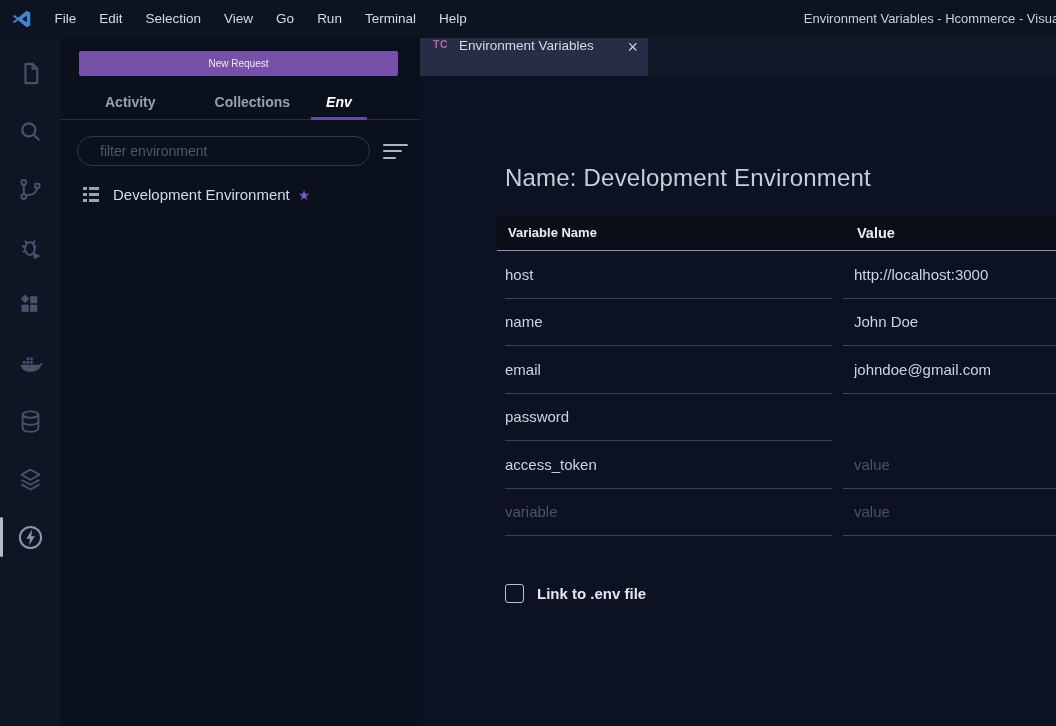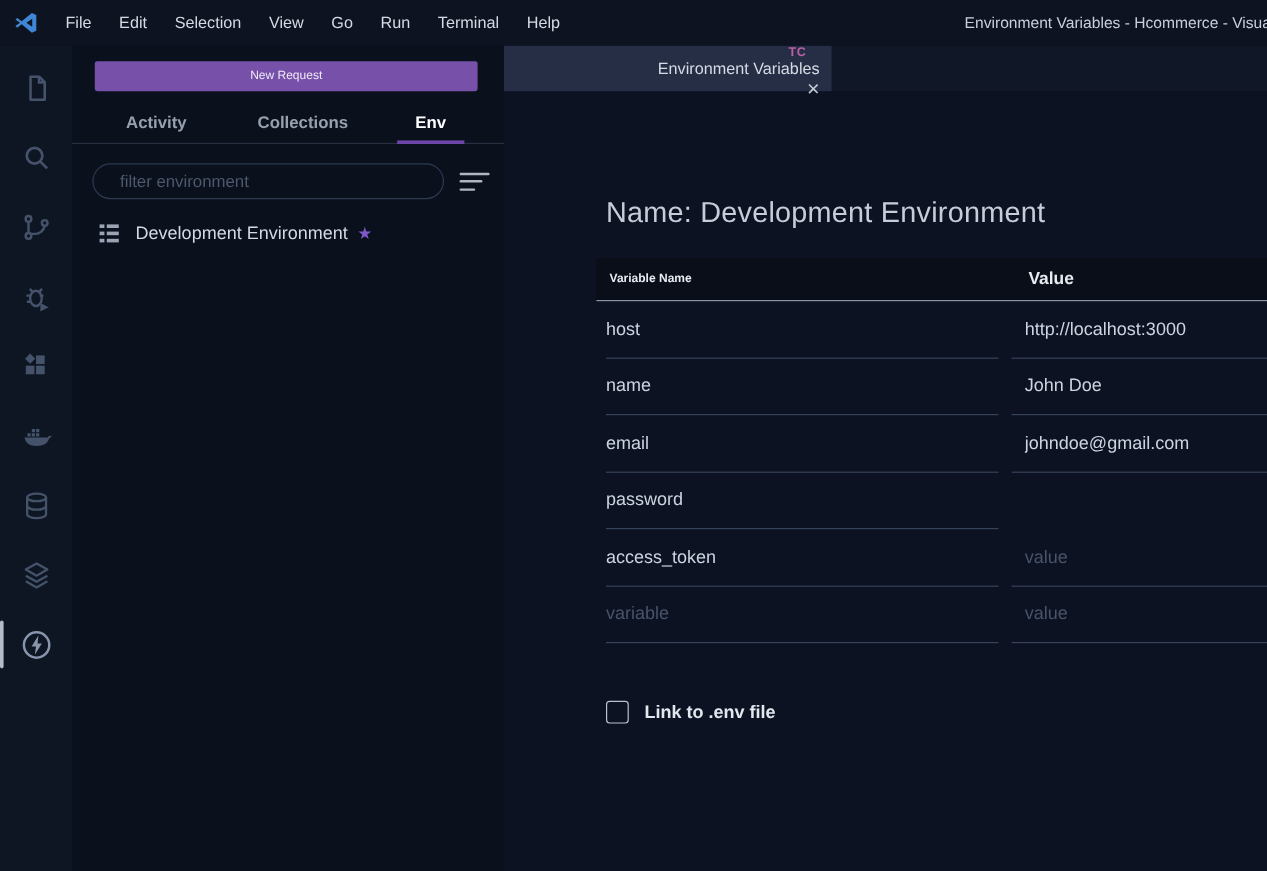--- a/index.html
+++ b/index.html
@@ -36,21 +36,21 @@
   .refresh-ic { font-size:17px; line-height:17px; cursor:pointer; }
   .more-ic { font-size:9px; letter-spacing:2px; font-weight:bold; cursor:pointer; }
   .new-request { display:block; margin:13px 0 0 19px; width:319px; height:25px;
     background:#7650a9; border:none; border-radius:2px; color:#f0eaf8; font-size:10px;
     font-family:inherit; cursor:pointer; }
   .sb-tabs { display:flex; align-items:flex-end; height:44px; padding:0 0 0 45px;
     border-bottom:1px solid #272e3d; }
   .sb-tab { position:relative; color:#97a0ae; font-size:14px; font-weight:600;
     padding-bottom:9px; cursor:pointer; }
   .sb-tab.t1 { margin-left:59px; }
-  .sb-tab.t2 { margin-left:56px; }
+  .sb-tab.t2 { margin-left:36px;font-style:italic; }
   .sb-tab.active { color:#ffffff; }
   .sb-tab.active::after { content:""; position:absolute; left:50%; transform:translateX(-50%);
     bottom:-1px; width:56px; height:3px; background:#6b46a8; }
   .filter-row { display:flex; align-items:center; margin:16px 0 0 17px; }
   .filter-input { width:293px; height:30px; border-radius:15px; border:1px solid #2c3950;
     background:transparent; color:#c7cfdb; font-size:14px; padding:0 14px 0 22px;
     font-family:inherit; outline:none; }
   .filter-input::placeholder { color:#4c586c; }
   .sort-icon { margin-left:13px; display:flex; flex-direction:column; gap:4.5px; cursor:pointer; }
   .sort-icon i { display:block; height:2px; background:#aeb6c2; border-radius:1px; }
@@ -60,34 +60,34 @@
   .env-ic { display:flex; flex-direction:column; gap:2.5px; margin-right:14px; }
   .env-ic span { display:flex; gap:2.5px; align-items:center; }
   .env-ic b { width:3.5px; height:3.5px; background:#9aa4b4; display:block; }
   .env-ic i { width:10px; height:2.5px; background:#9aa4b4; display:block; }
   .env-name { color:#d3dae4; font-size:15px; }
   .env-star { color:#7e57c8; font-size:14px; margin-left:8px; }
 
   
   .editor { flex:1; display:flex; flex-direction:column; background:#0c1222; min-width:0; }
   .tabstrip { height:38px; background:#101828; display:flex; flex:0 0 auto; }
-  .ed-tab { width:273px; background:#252e44; display:flex; align-items:flex-end;
-    padding:0 10px 0 13px; cursor:pointer;flex-direction:column; }
+  .ed-tab { width:228px; background:#252e44; display:flex; align-items:flex-start;
+    padding:0 10px 0 13px; cursor:pointer; }
   .tc-badge { color:#bb5fa6; font-size:10.5px; font-weight:bold; letter-spacing:.5px;
     margin-right:11px; }
   .ed-tab-label { color:#d6dce6; font-size:13.5px; flex:1; }
   .tab-close { color:#c3cad6; font-size:18px; line-height:18px; cursor:pointer; }
 
   .ed-content { flex:1; overflow:hidden; }
   .page-heading { margin:88px 0 0 85px; color:#c6cdd9; font-size:24px; font-weight:300;
     letter-spacing:.2px; }
   .env-table { margin:23px 0 0 77px; }
   .thead { display:flex; height:36px; background:#0a0e18; border-bottom:1px solid #8d95a5;
     align-items:center; }
-  .th-name { width:346px; padding-left:11px; color:#e8ecf2; font-size:10px; font-weight:bold; }
+  .th-name { width:346px; padding-left:11px; color:#e8ecf2; font-size:13px; font-weight:bold; }
   .th-value { flex:1; padding-left:14px; color:#e8ecf2; font-size:14.5px; font-weight:bold; }
   .trow { display:flex; height:47.5px; }
   .cell { background:transparent; border:none; border-bottom:1px solid #36435a;
     color:#ccd4e0; font-size:15px; font-family:inherit; outline:none; height:100%; }
   .cell::placeholder { color:#48546a; }
   .c-name { width:327px; margin-left:8px; }
   .gap { width:11px; }
   .c-value { flex:1; padding-left:11px; }
   .checkbox-row { display:flex; align-items:center; margin:48px 0 0 85px; }
   .checkbox { width:19px; height:19px; border:1.5px solid #b9c1ce; border-radius:3px;

